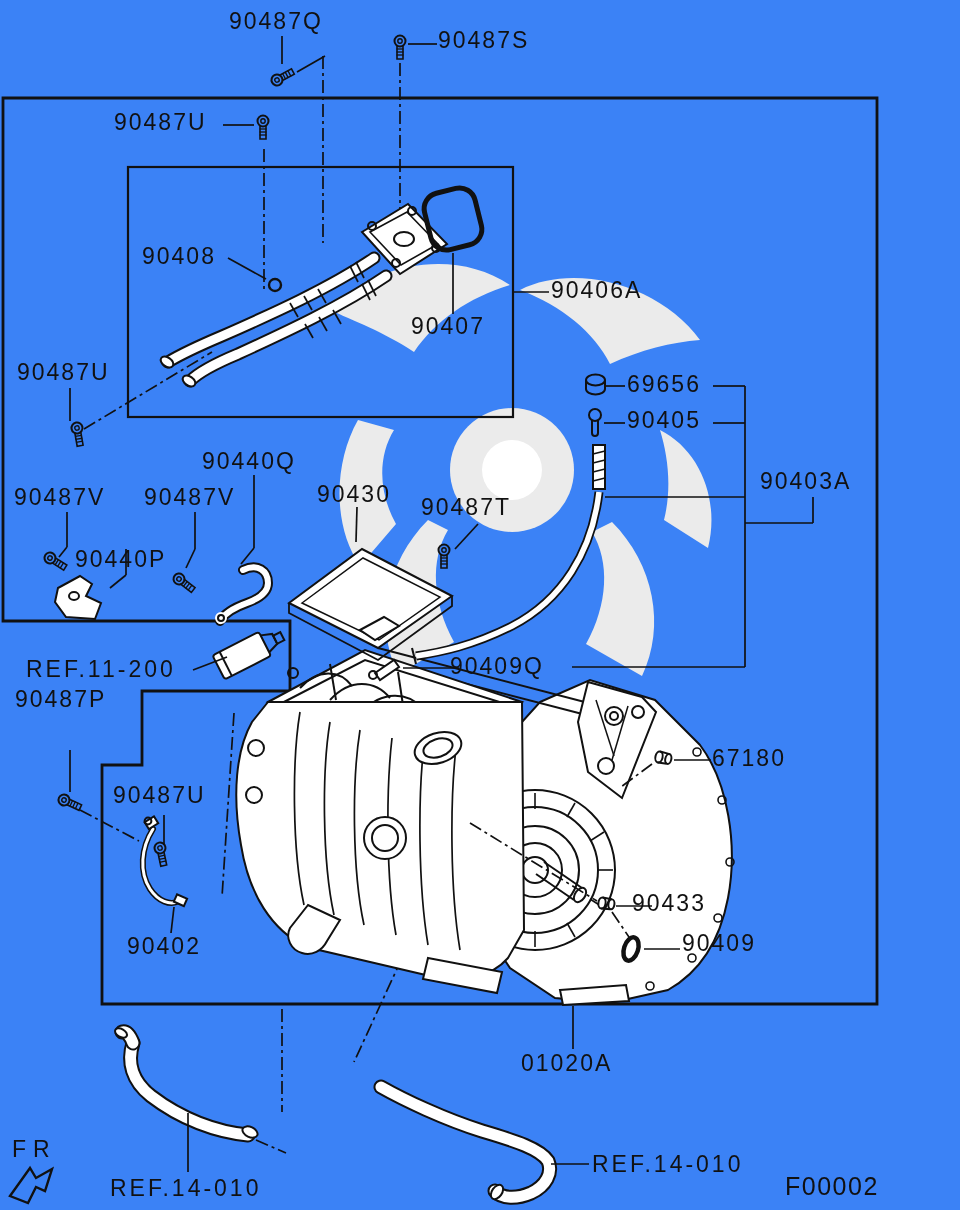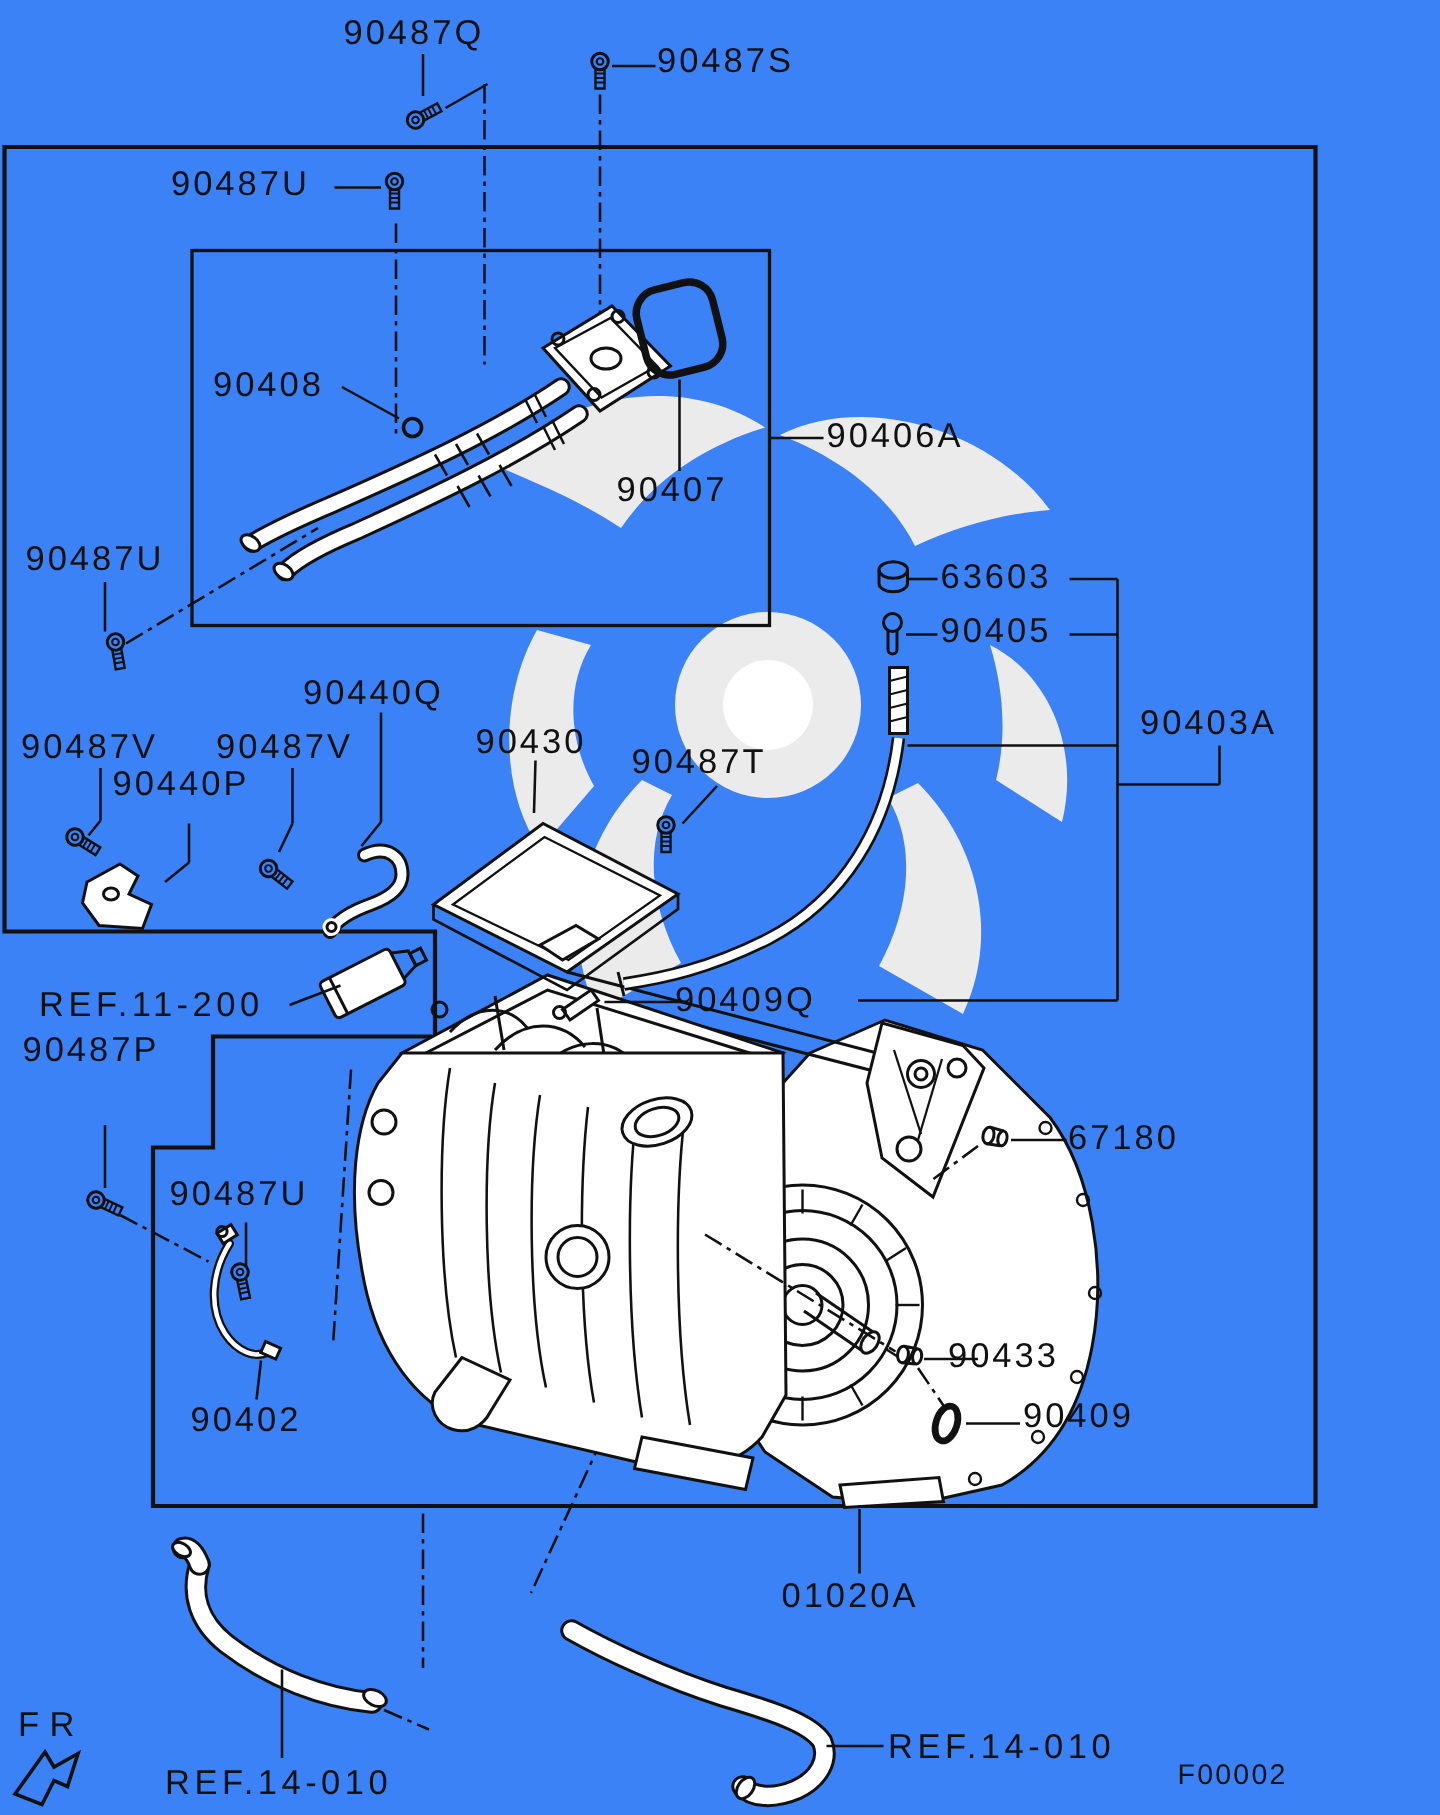--- a/index.html
+++ b/index.html
@@ -1,21 +1,21 @@
 <!DOCTYPE html>
 <html><head>
 <meta charset="utf-8">
 <style>
   html,body{margin:0;padding:0;background:#fff;}
   #stage{position:relative;width:960px;height:1210px;background:#3b82f6;overflow:hidden;
          font-family:"Liberation Sans",sans-serif;}
   #art{position:absolute;left:0;top:0;}
   .lbl{position:absolute;font-size:23px;line-height:1;color:#111;letter-spacing:2px;white-space:nowrap;}
   .lbl.ref{letter-spacing:3px;}
-  .lbl.small{font-size:19px;letter-spacing:1.5px;}
+  .lbl.small{font-size:25px;letter-spacing:1.5px;}
   .lbl.fr{letter-spacing:7px;}
   
   svg *{vector-effect:none;}
   .ln{stroke:#111;fill:none;stroke-width:2;}
   .lead{stroke:#111;fill:none;stroke-width:1.7;}
   .box{stroke:#111;fill:none;stroke-width:2.8;}
   .ibox{stroke:#111;fill:none;stroke-width:2.2;}
   .dash{stroke:#111;fill:none;stroke-width:1.7;stroke-dasharray:13 4 3 4;}
   .wf{fill:#ffffff;stroke:#111;stroke-width:2;}
   .tubeO{stroke:#111;fill:none;stroke-width:13;stroke-linecap:round;}
@@ -335,29 +335,29 @@
     </g>
   </svg>
 
   <div class="lbl" style="left:229px;top:10px">90487Q</div>
   <div class="lbl" style="left:438px;top:29px">90487S</div>
   <div class="lbl" style="left:114px;top:111px">90487U</div>
   <div class="lbl" style="left:142px;top:245px">90408</div>
   <div class="lbl" style="left:551px;top:279px">90406A</div>
   <div class="lbl" style="left:411px;top:315px">90407</div>
   <div class="lbl" style="left:17px;top:361px">90487U</div>
-  <div class="lbl" style="left:627px;top:373px">63603</div>
+  <div class="lbl" style="left:627px;top:373px">69656</div>
   <div class="lbl" style="left:627px;top:409px">90405</div>
   <div class="lbl" style="left:202px;top:450px">90440Q</div>
   <div class="lbl" style="left:760px;top:470px">90403A</div>
   <div class="lbl" style="left:14px;top:486px">90487V</div>
   <div class="lbl" style="left:144px;top:486px">90487V</div>
   <div class="lbl" style="left:317px;top:483px">90430</div>
   <div class="lbl" style="left:421px;top:496px">90487T</div>
-  <div class="lbl" style="left:75px;top:511px">90440P</div>
+  <div class="lbl" style="left:75px;top:548px">90440P</div>
   <div class="lbl ref" style="left:26px;top:658px">REF.11-200</div>
   <div class="lbl" style="left:450px;top:655px">90409Q</div>
   <div class="lbl" style="left:15px;top:688px">90487P</div>
   <div class="lbl" style="left:712px;top:747px">67180</div>
   <div class="lbl" style="left:113px;top:784px">90487U</div>
   <div class="lbl" style="left:632px;top:892px">90433</div>
   <div class="lbl" style="left:127px;top:935px">90402</div>
   <div class="lbl" style="left:682px;top:932px">90409</div>
   <div class="lbl" style="left:521px;top:1052px">01020A</div>
   <div class="lbl ref" style="left:110px;top:1177px">REF.14-010</div>

